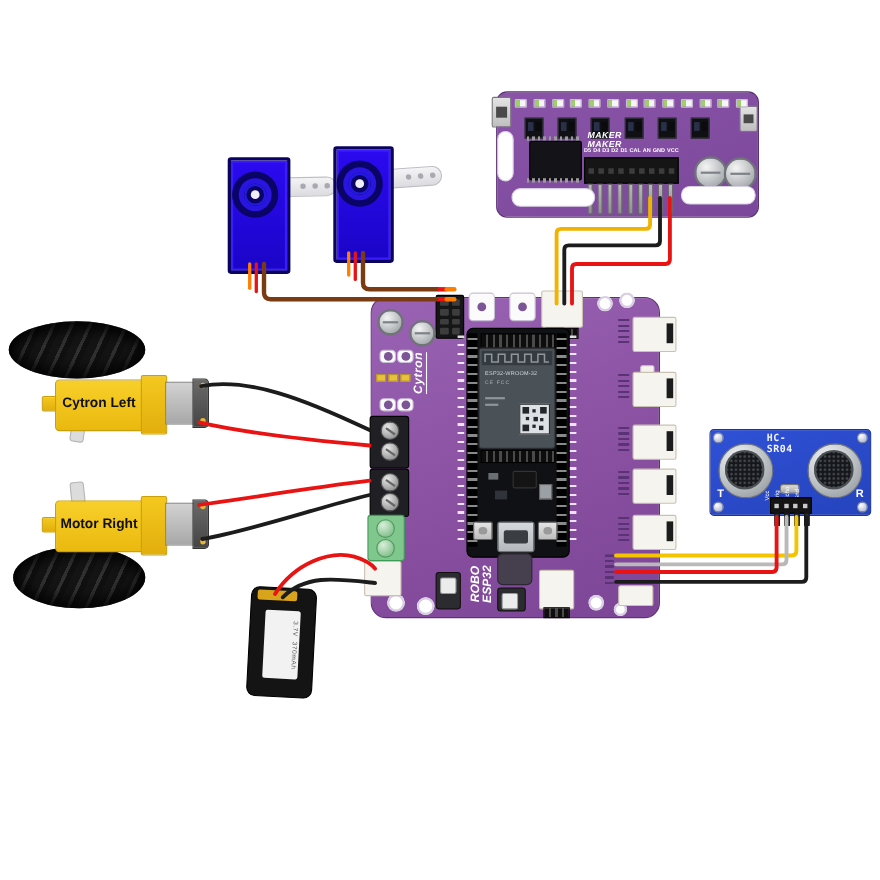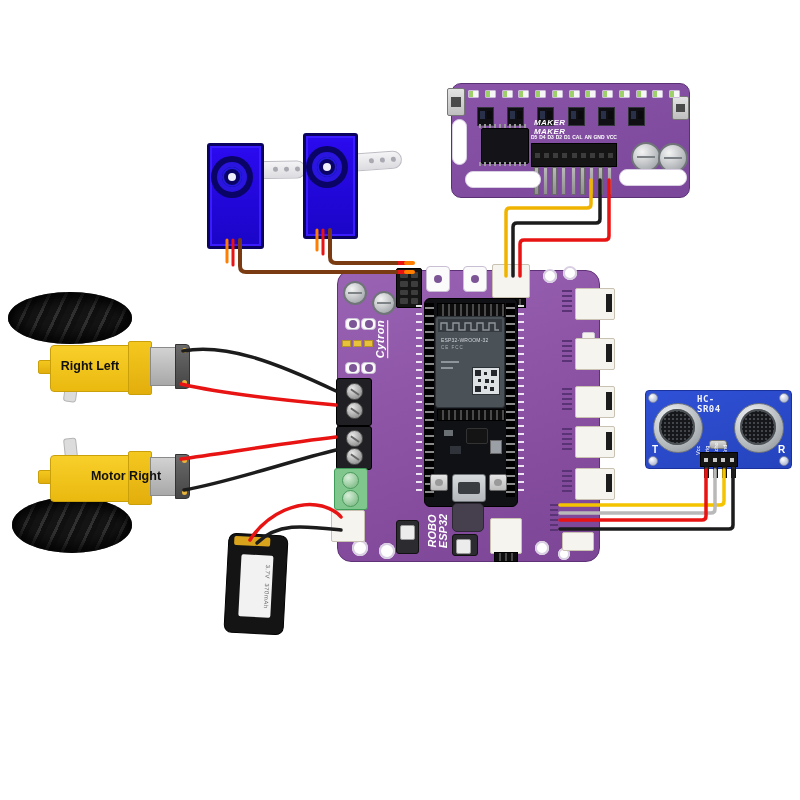--- a/index.html
+++ b/index.html
@@ -119,31 +119,31 @@
   <div class="abs wheel" style="left:8px;top:292px;width:124px;height:52px;"></div>
   <div class="abs wheel" style="left:12px;top:497px;width:120px;height:56px;"></div>
 
   <div class="abs" style="left:0;top:0;">
     <div class="abs shaft" style="left:64px;top:384px;width:11px;height:16px;transform:rotate(8deg);"></div>
     <div class="abs motor-seg" style="left:38px;top:360px;width:16px;height:12px;"></div>
     <div class="abs motor-body" style="left:50px;top:345px;width:80px;height:45px;"></div>
     <div class="abs motor-seg" style="left:128px;top:341px;width:22px;height:52px;"></div>
     <div class="abs motor-gear" style="left:150px;top:347px;width:25px;height:37px;"></div>
     <div class="abs motor-cap" style="left:175px;top:344px;width:13px;height:43px;"></div>
-    <div class="abs motor-label" style="left:48px;top:359px;width:84px;">Right Left</div>
+    <div class="abs motor-label" style="left:48px;top:359px;width:84px;">Cytron Left</div>
   </div>
 
   <div class="abs" style="left:0;top:0;">
     <div class="abs shaft" style="left:64px;top:438px;width:11px;height:18px;transform:rotate(-6deg);"></div>
     <div class="abs motor-seg" style="left:38px;top:470px;width:16px;height:12px;"></div>
     <div class="abs motor-body" style="left:50px;top:455px;width:80px;height:45px;"></div>
     <div class="abs motor-seg" style="left:128px;top:451px;width:22px;height:52px;"></div>
     <div class="abs motor-gear" style="left:150px;top:457px;width:25px;height:37px;"></div>
     <div class="abs motor-cap" style="left:175px;top:454px;width:13px;height:43px;"></div>
-    <div class="abs motor-label" style="left:48px;top:469px;width:84px;margin-left:36px;">Motor Right</div>
+    <div class="abs motor-label" style="left:48px;top:469px;width:84px;">Motor Right</div>
   </div>
 
   <div class="abs" style="left:0;top:0;">
     <div class="abs horn" style="left:228px;top:161px;width:76px;height:16px;transform:rotate(-1deg);">
       <div class="horn-hole" style="left:44px;"></div>
       <div class="horn-hole" style="left:55px;"></div>
       <div class="horn-hole" style="left:66px;"></div>
     </div>
     <div class="abs servo-body" style="left:207px;top:143px;width:51px;height:100px;"></div>
     <div class="abs hub1" style="left:211px;top:156px;width:42px;height:42px;"></div>

